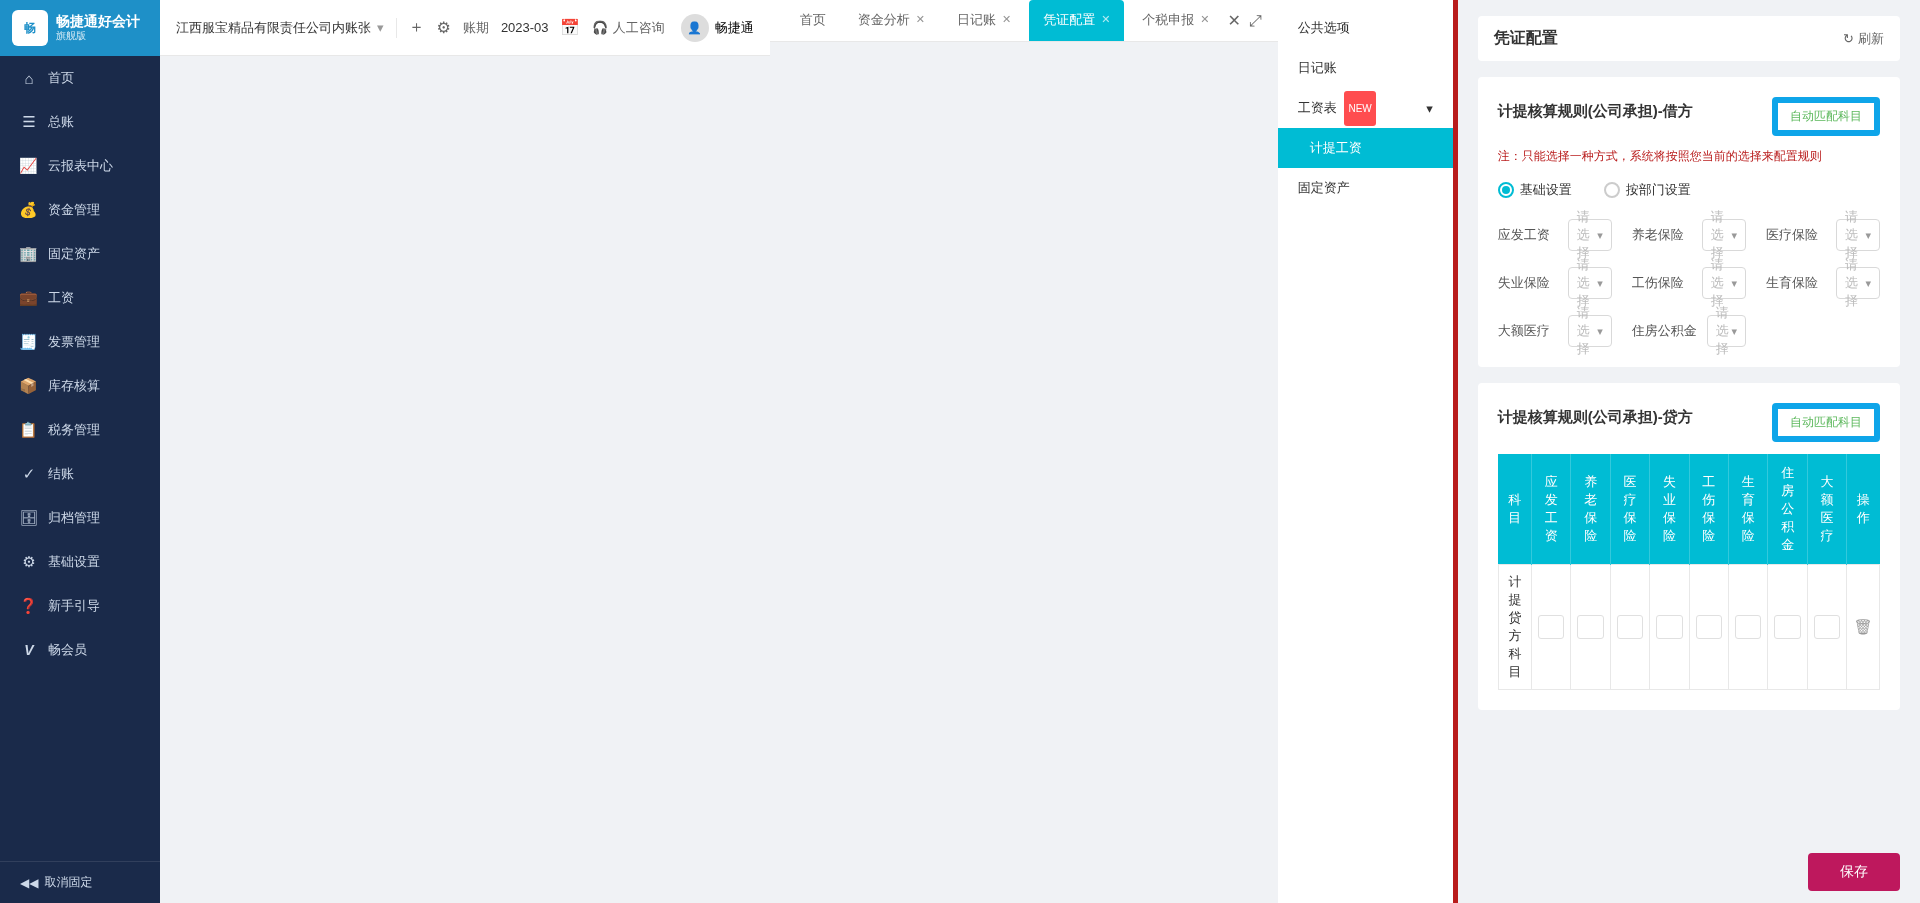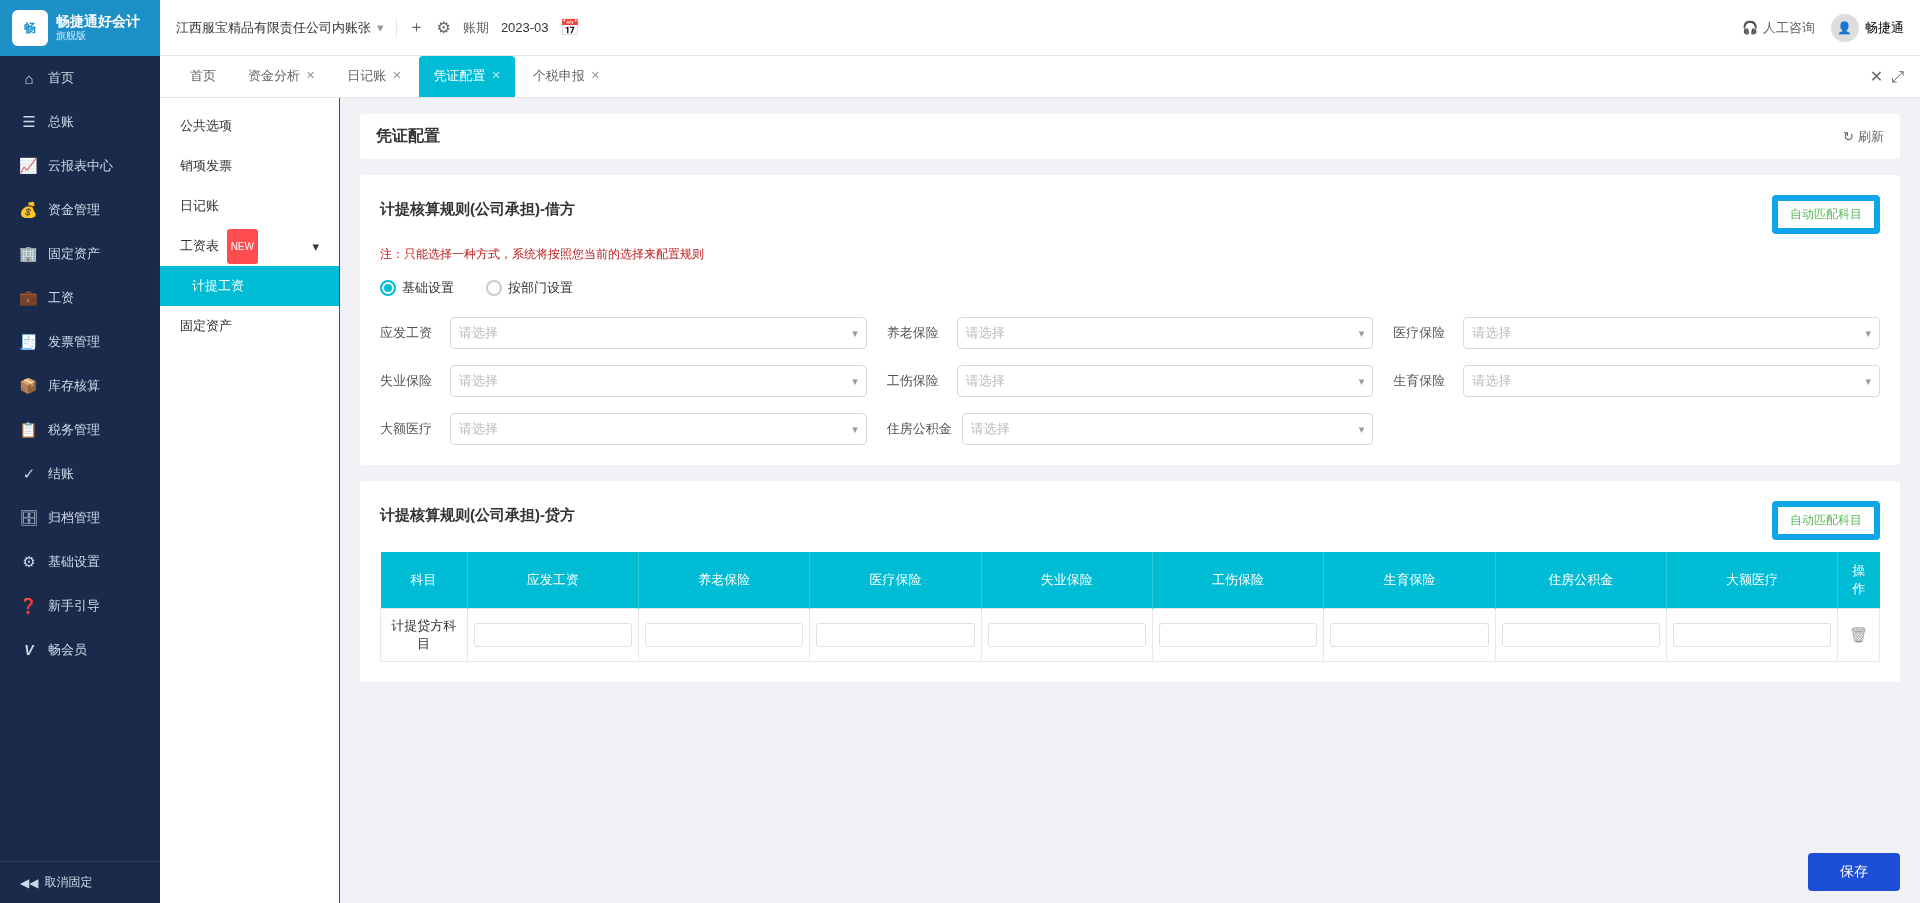--- a/index.html
+++ b/index.html
@@ -43,21 +43,21 @@
     }
     .nav-icon { width: 18px; height: 18px; display: flex; align-items: center; justify-content: center; font-size: 15px; flex-shrink: 0; }
     .sidebar-bottom {
       padding: 12px 20px;
       border-top: 1px solid rgba(255,255,255,0.1);
       display: flex; align-items: center; gap: 6px;
       color: #cdd8e8; cursor: pointer; font-size: 12px;
     }
 
     
-    .main { flex: 1; display: flex; flex-direction: column; overflow: hidden; }
+    .main { flex: 1; display: flex; flex-direction: row; overflow: hidden; }
 
     
     .topbar {
       background: white;
       height: 56px;
       display: flex; align-items: center;
       padding: 0 16px;
       border-bottom: 1px solid #e8e8e8;
       gap: 12px;
     }
@@ -99,21 +99,21 @@
     .tab-close { font-size: 11px; color: inherit; margin-left: 2px; opacity: 0.7; }
     .tabs-actions { margin-left: auto; display: flex; gap: 8px; align-items: center; }
 
     
     .content-area { flex: 1; display: flex; overflow: hidden; background: #f0f2f5; }
 
     
     .left-menu {
       width: 180px;
       background: white;
-      border-right: 1px solid #b91c1c;
+      border-right: 5px solid #b91c1c;
       padding: 8px 0;
       flex-shrink: 0;
       overflow-y: auto;
     }
     .menu-item {
       padding: 11px 20px;
       font-size: 13px; color: #333;
       cursor: pointer;
     }
     .menu-item.active { background: #00bcd4; color: white; }
@@ -225,21 +225,21 @@
     
     .save-bar {
       position: fixed;
       bottom: 0;
       right: 0;
       padding: 12px 20px;
       background: transparent;
       z-index: 100;
     }
     .save-btn {
-      background: #1d4ed8;
+      background: #be185d;
       color: white;
       border: none;
       padding: 10px 32px;
       border-radius: 4px;
       font-size: 14px;
       cursor: pointer;
       font-family: inherit;
       margin-left: 44px;
     }
 
@@ -374,23 +374,20 @@
       <span class="topbar-icon">✕</span>
       <span class="topbar-icon">⤢</span>
     </div>
   </div>
 
   <div class="content-area">
 
     <div class="left-menu">
       <div class="menu-item">
         <span>公共选项</span>
-      </div>
-      <div class="menu-item">
-        <span>销项发票</span>
       </div>
       <div class="menu-item">
         <span>日记账</span>
       </div>
       <div class="menu-parent">
         <span>
           <span>工资表</span>
           <span class="new-badge">NEW</span>
         </span>
         <span>▾</span>

